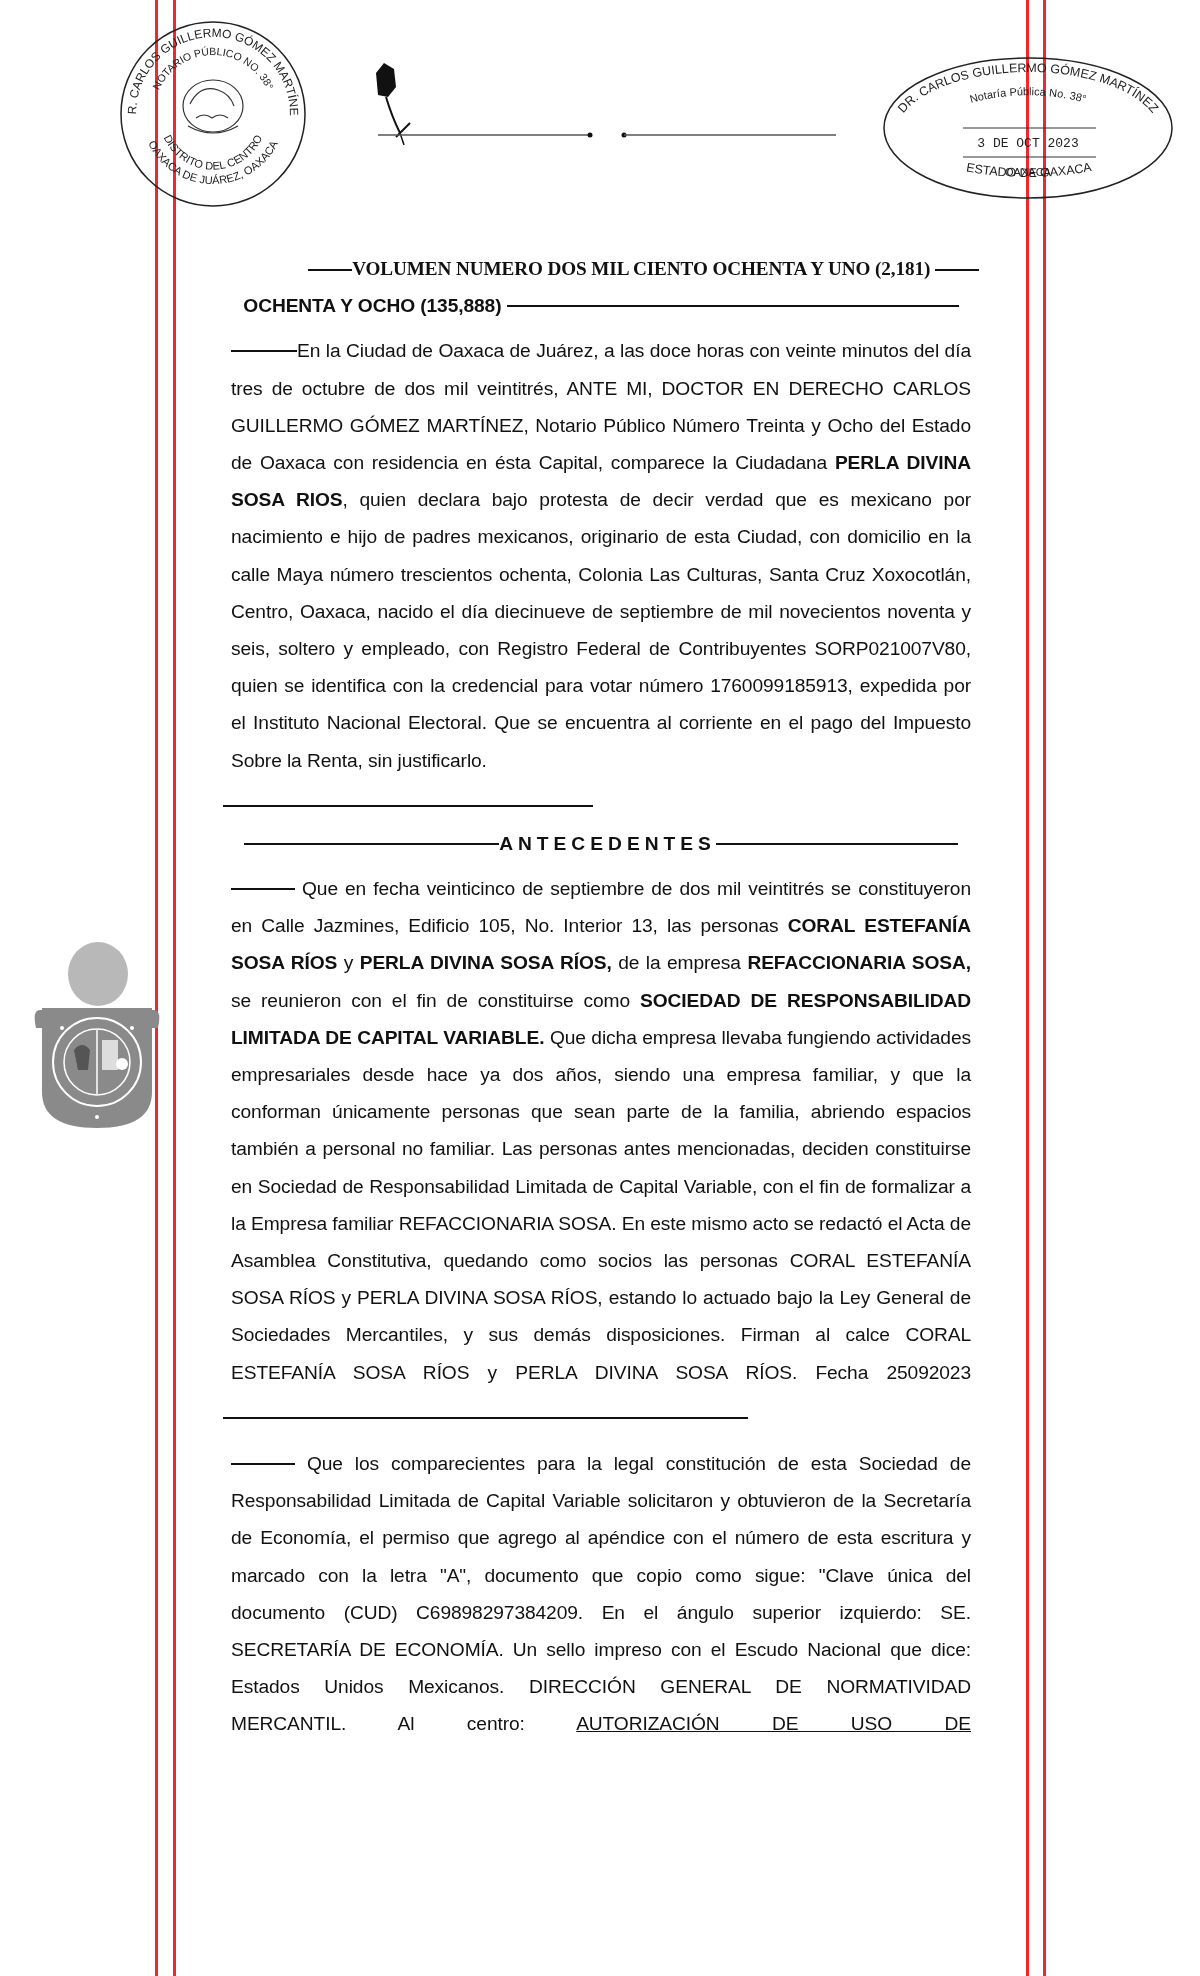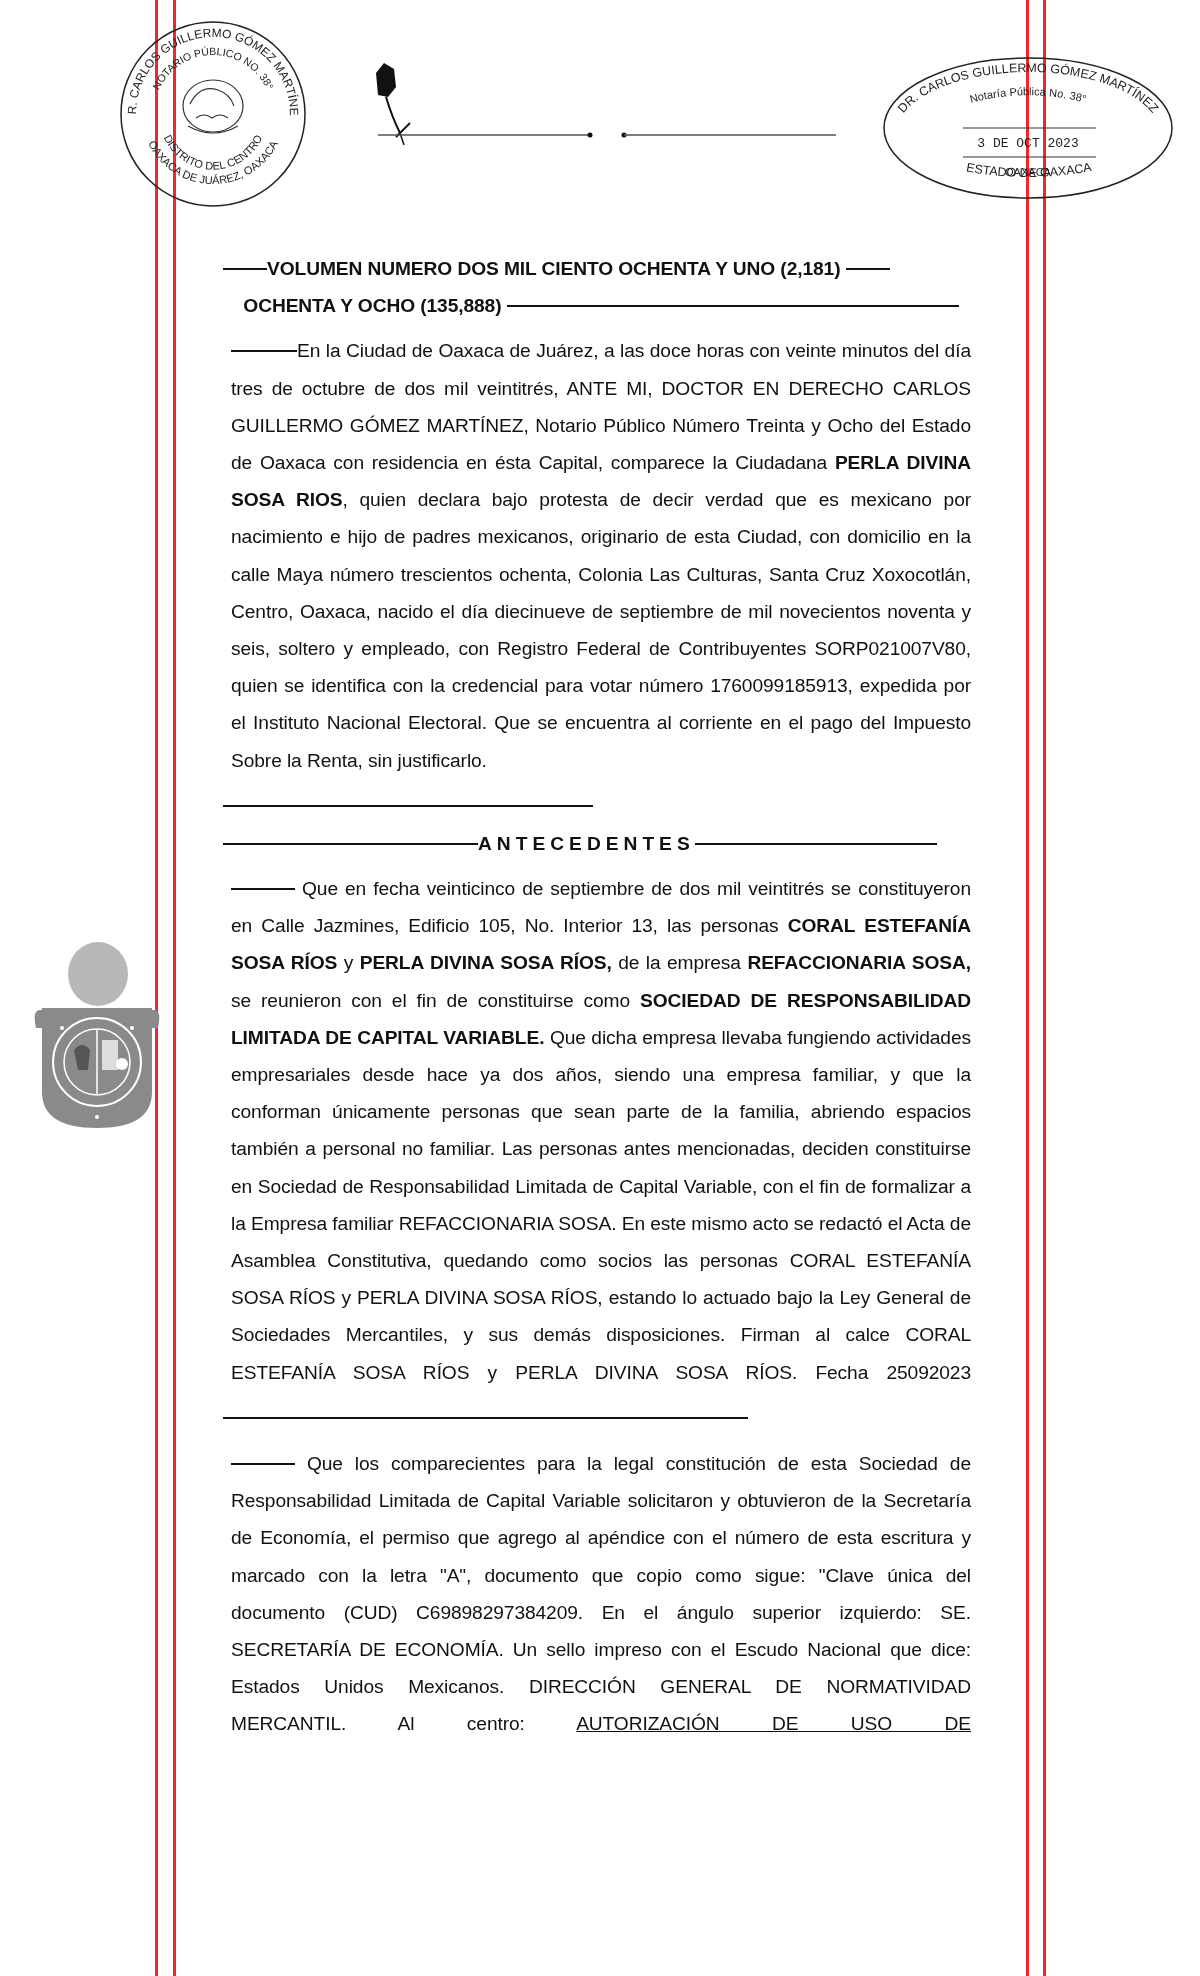--- a/index.html
+++ b/index.html
@@ -7,25 +7,25 @@
          font-family: "Liberation Sans", sans-serif; color: #111; }
   .margin-line { position: absolute; top: 0; width: 3px; height: 1976px; background: #f0282d; }
   .seal-round { position: absolute; left: 118px; top: 14px; width: 190px; height: 196px; }
   .seal-oval { position: absolute; left: 876px; top: 52px; width: 300px; height: 150px; }
   .sig { position: absolute; left: 370px; top: 55px; width: 470px; height: 90px; }
   .coat { position: absolute; left: 32px; top: 932px; width: 130px; height: 200px; }
   .page { position: absolute; left: 223px; top: 250px; width: 756px;
           font-size: 19.2px; line-height: 37.2px; text-align: justify; letter-spacing: -0.1px; }
   .page p { margin: 8px; }
   .title-line { font-weight: bold; text-align: center; white-space: nowrap; }
-  .title-line.center { text-align: left; }
+  .title-line.center { text-align: right; font-family: Liberation Serif, serif; }
   .dash { display: inline-block; border-top: 2px solid #111; vertical-align: middle; position: relative; top: -1px; }
   .rule { height: 38px; position: relative; }
   .rule span { position: absolute; left: 0; top: 18px; border-top: 2px solid #111; }
-  .heading { text-align: left; font-weight: bold; letter-spacing: 5px; white-space: nowrap; }
+  .heading { text-align: center; font-weight: bold; letter-spacing: 5px; white-space: nowrap; }
   .last-just { text-align-last: justify; }
   b { font-weight: bold; }
   u { text-decoration: underline; }
 </style>
 </head>
 <body>
 
 <div class="margin-line" style="left:155px"></div>
 <div class="margin-line" style="left:173px"></div>
 <div class="margin-line" style="left:1026px"></div>

